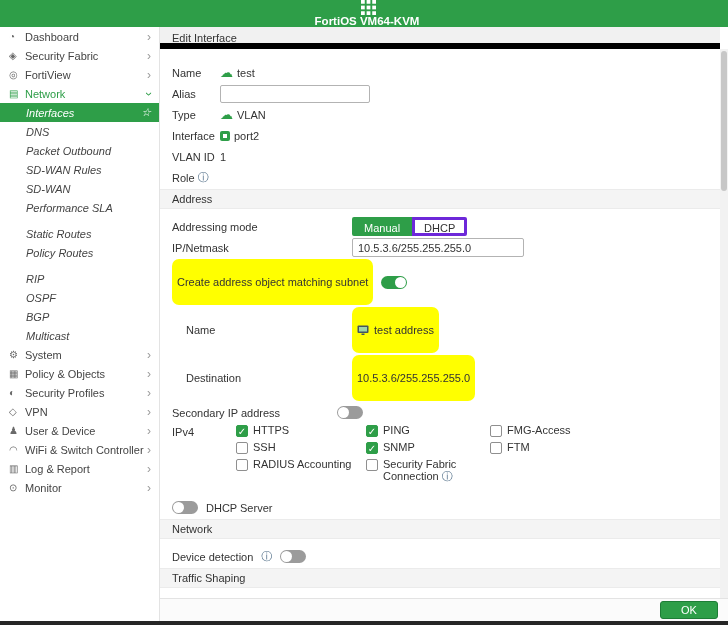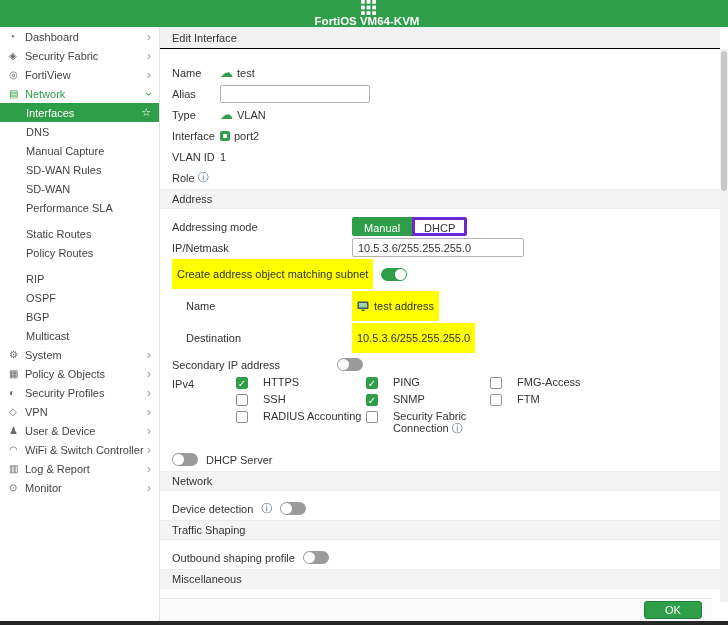--- a/index.html
+++ b/index.html
@@ -21,30 +21,30 @@
     background:#fff; border-right:1px solid #e3e3e3; overflow:hidden; }
   .side-item { display:flex; align-items:center; height:19px; padding-left:9px;
     color:#444; cursor:pointer; }
   .s-icon { width:16px; color:#6a6a6a; font-size:10px; flex-shrink:0; }
   .s-label { white-space:nowrap; }
   .chev { margin-left:auto; margin-right:8px; color:#9a9a9a; font-size:12px; line-height:1; }
   .chev.down { transform:rotate(90deg); color:#2e9e48; }
   .side-item.expanded { color:#2e9e48; }
   .side-item.expanded .s-icon { color:#2e9e48; }
   .sub-item { display:flex; align-items:center; height:19px; padding-left:26px;
-    color:#444; cursor:pointer; }
+    color:#444; cursor:pointer;font-style:italic; }
   .sub-item.selected { background:#2e9e48; color:#fff; }
   .star { margin-left:auto; margin-right:8px; color:#fff; font-size:11px; }
   .gap-above { margin-top:7px; }
 
   
   .main { position:absolute; top:27px; left:160px; width:560px; height:598px;
     background:#fff; overflow:hidden; }
   .page-titlebar { height:22px; line-height:22px; background:#f1f1f1;
-    border-bottom:1px solid #000000; padding-left:12px; color:#333; }
+    border-bottom:6px solid #000000; padding-left:12px; color:#333; }
   .frm { padding:14px 0 0 0; }
 
   .row { display:flex; align-items:center; min-height:19px; margin:0 0 2px 12px; }
   .lbl { width:48px; flex-shrink:0; display:flex; align-items:center; gap:3px; }
   .val { display:flex; align-items:center; gap:4px; }
 
   input[type="text"], textarea {
     border:1px solid #b3b3b3; font-family:"Liberation Sans",sans-serif;
     font-size:11px; color:#333; padding:1px 5px; border-radius:2px; background:#fff; }
   .alias-input { width:150px; height:18px; }
@@ -67,59 +67,59 @@
     color:#333; }
 
   
   .row.addr .lbl { width:180px; }
   .seg { display:inline-flex; }
   .seg-btn { font-family:"Liberation Sans",sans-serif; font-size:11px;
     padding:2px 9px; height:19px; border:3px solid #6d28d9; background:#fff;
     color:#333; cursor:pointer; border-radius:0 2px 2px 0; }
   .seg-btn.active { background:#2e9e48; border-color:#2e9e48; color:#fff;
     border-radius:2px 0 0 2px; }
-  .hl { background:#ffff00; padding:9px 5px; display:inline-flex;
-    align-items:center; gap:5px; }
+  .hl { background:#ffff00; padding:17px 5px; display:inline-flex;
+    align-items:center; gap:5px;border-radius:7px; }
   .row.sub { margin-left:26px; }
   .row.sub .lbl { width:166px; }
   .row.sec .lbl { width:165px; }
 
   .toggle { width:26px; height:13px; border-radius:7px; background:#9b9b9b;
     display:inline-block; position:relative; flex-shrink:0; cursor:pointer; }
   .toggle::after { content:""; position:absolute; top:1px; left:1px;
     width:11px; height:11px; border-radius:50%; background:#fff; }
   .toggle[data-state="on"] { background:#2e9e48; }
   .toggle[data-state="on"]::after { left:14px; }
 
   
   .admin-wrap { display:flex; margin:2px 0 4px 12px; align-items:flex-start; }
   .lbl-ipv4 { width:64px; flex-shrink:0; padding-top:2px; }
   .acol { width:130px; }
   .acol.c2 { width:124px; }
-  .cb-item { display:flex; align-items:flex-start; gap:15px; margin-bottom:4px;
+  .cb-item { display:flex; align-items:flex-start; gap:5px; margin-bottom:4px;
     cursor:pointer; }
   .cb { width:12px; height:12px; border:1px solid #8f8f8f; border-radius:2px;
     background:#fff; display:inline-flex; align-items:center; justify-content:center;
     color:#fff; font-size:10px; margin-top:1px; flex-shrink:0; }
   .cb[data-state="checked"] { background:#2e9e48; border-color:#2e9e48; }
   .cb[data-state="checked"]::after { content:"✓"; }
   .narrow { max-width:104px; display:inline; }
 
   .dhcp-row { margin-top:12px; gap:8px; }
 
   .gap8 { margin-left:8px; }
 
   
   .scrollbar { position:absolute; top:49px; right:0; width:8px; height:553px;
     background:#f2f2f2; }
   .scroll-thumb { position:absolute; top:2px; left:1px; width:6px; height:140px;
     background:#c7c7c7; border-radius:3px; }
 
   
-  .footer { position:absolute; left:160px; right:16px; bottom:4px; height:23px;
+  .footer { position:absolute; left:160px; right:0; bottom:4px; height:23px;
     background:#fbfbfb; border-top:1px solid #e3e3e3; display:flex;
     align-items:center; justify-content:flex-end; padding-right:10px; }
   .ok-btn { background:#2e9e48; color:#fff; border:1px solid #1e7d36;
     border-radius:3px; padding:2px 0; width:58px; height:18px; font-size:11px;
     font-family:"Liberation Sans",sans-serif; cursor:pointer; }
   .bottombar { position:absolute; left:0; bottom:0; width:728px; height:4px;
     background:#262626; }
 </style>
 </head>
 <body>
@@ -167,21 +167,21 @@
   </div>
 
   <div class="sub-item selected">
     <span class="s-label">Interfaces</span>
     <span class="star">☆</span>
   </div>
   <div class="sub-item">
     <span class="s-label">DNS</span>
   </div>
   <div class="sub-item">
-    <span class="s-label">Manual Capture</span>
+    <span class="s-label">Packet Outbound</span>
   </div>
   <div class="sub-item">
     <span class="s-label">SD-WAN Rules</span>
   </div>
   <div class="sub-item">
     <span class="s-label">SD-WAN</span>
   </div>
   <div class="sub-item">
     <span class="s-label">Performance SLA</span>
   </div>

